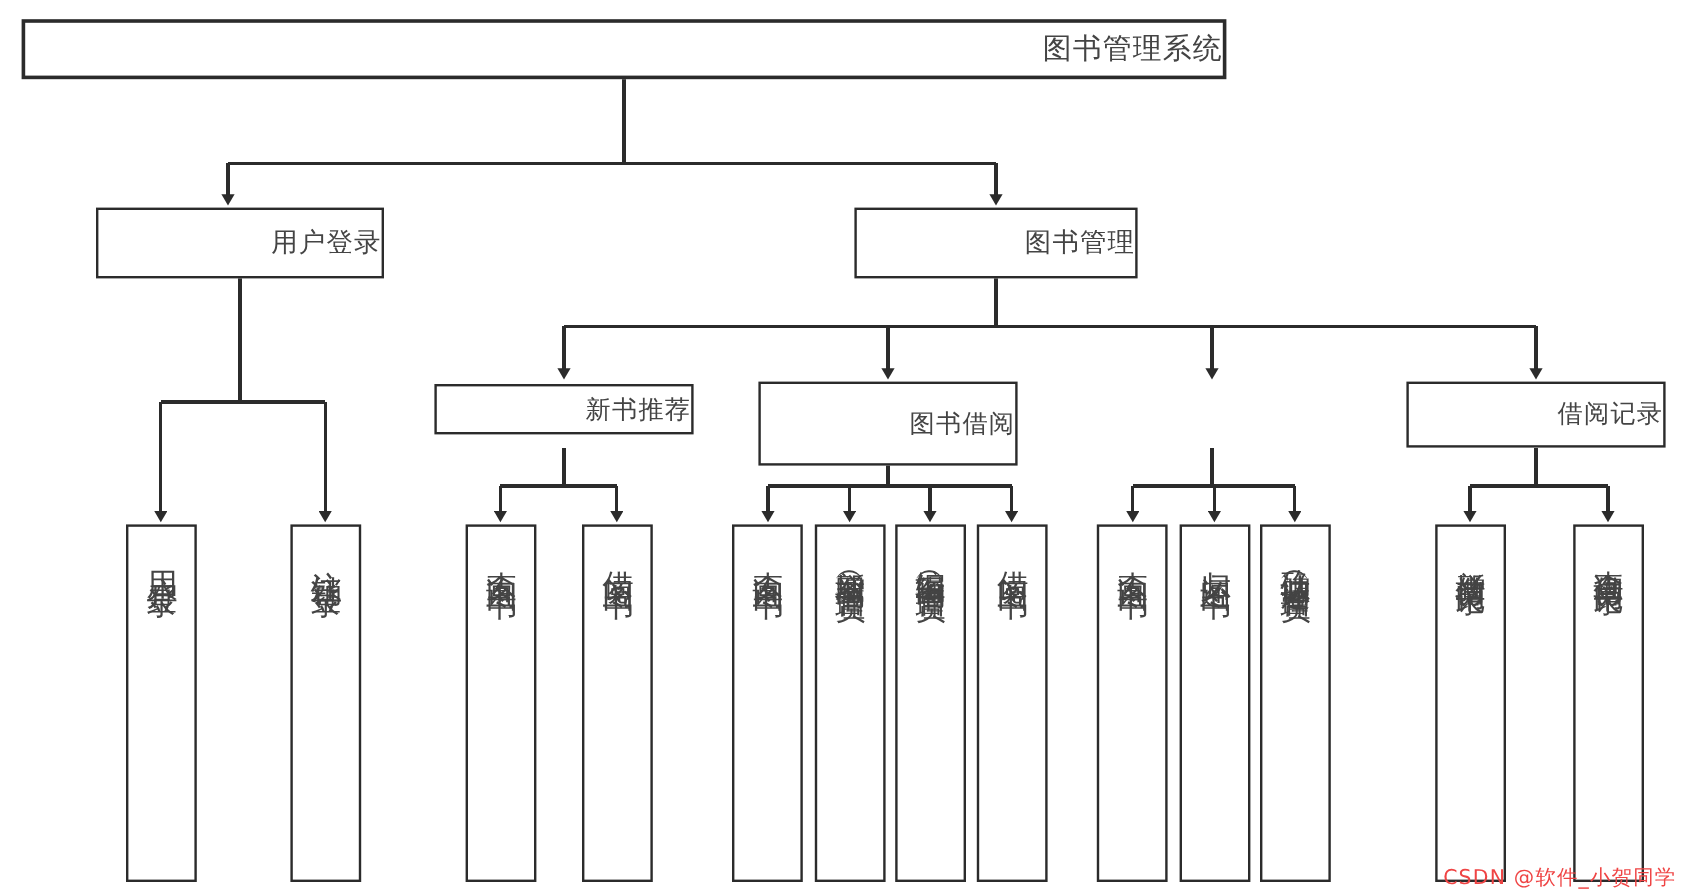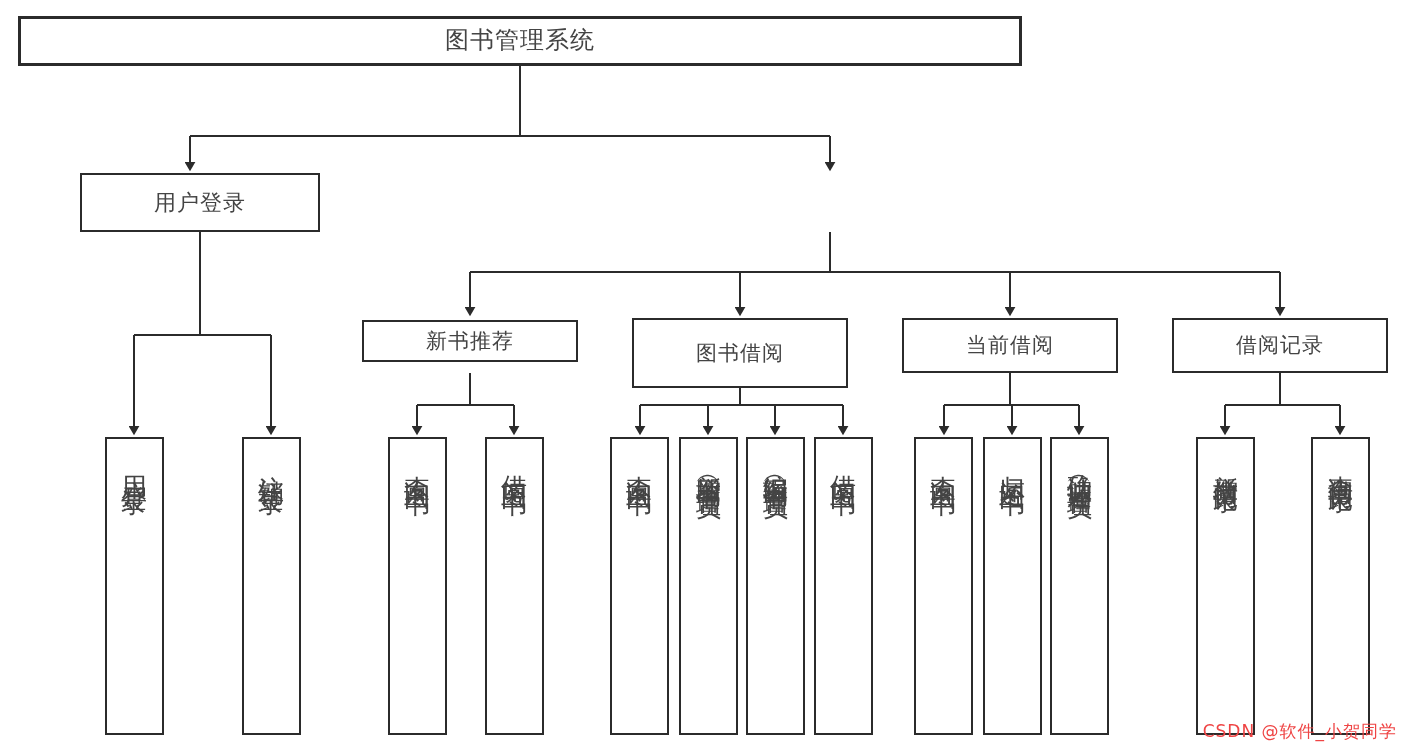--- a/index.html
+++ b/index.html
@@ -14,21 +14,21 @@
 
   svg.edges{position:absolute;left:0;top:0;width:1405px;height:747px;}
 
   .node{
     position:absolute;
     box-sizing:border-box;
     background:#ffffff;
     border:2.5px solid #2b2b2b;
     display:flex;
     align-items:center;
-    justify-content:center;
+    justify-content:flex-end;
     color:#3a3a3a;
     z-index:3;
   }
   .node .label{
     color:#444;
     letter-spacing:1px;
     white-space:nowrap;
     line-height:1.05;
   }
 
@@ -125,32 +125,32 @@
   </svg>
 
   <div class="node root" style="left:18px;top:16px;width:1004px;height:50px;">
     <span class="label">图书管理系统</span>
   </div>
 
   <div class="node lvl2" style="left:80px;top:173px;width:240px;height:59px;">
     <span class="label">用户登录</span>
   </div>
 
+  <div class="node lvl2" style="left:712px;top:173px;width:236px;height:59px;">
+    <span class="label">图书管理</span>
+  </div>
 
   <div class="node lvl3" style="left:362px;top:320px;width:216px;height:42px;">
     <span class="label">新书推荐</span>
   </div>
 
   <div class="node lvl3" style="left:632px;top:318px;width:216px;height:70px;">
     <span class="label">图书借阅</span>
   </div>
 
-  <div class="node lvl3" style="left:902px;top:318px;width:216px;height:55px;">
-    <span class="label">当前借阅</span>
-  </div>
 
   <div class="node lvl3" style="left:1172px;top:318px;width:216px;height:55px;">
     <span class="label">借阅记录</span>
   </div>
 
   <div class="node leaf" style="left:105px;top:437px;width:59px;height:298px;">
     <span class="label">用户登录</span>
   </div>
 
   <div class="node leaf" style="left:242px;top:437px;width:59px;height:298px;">

